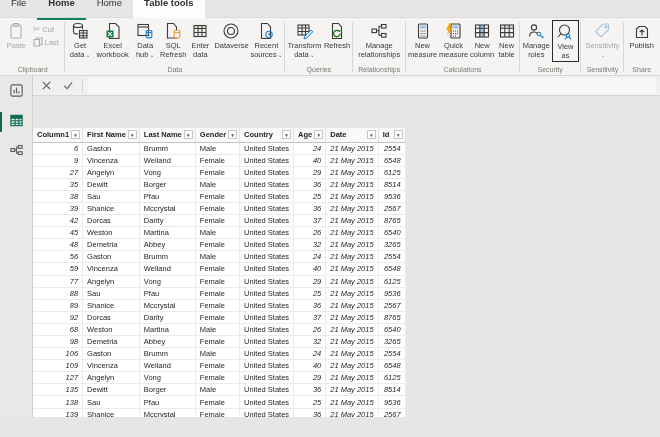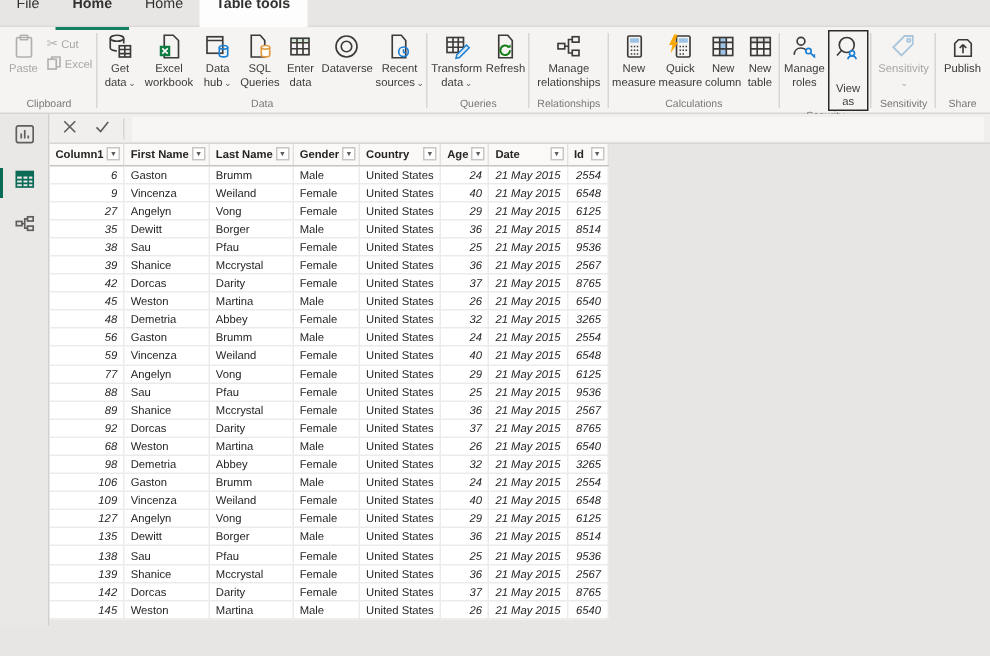--- a/index.html
+++ b/index.html
@@ -21,21 +21,21 @@
   .rbuttons { flex:1; display:flex; align-items:flex-start; padding-top:2px; }
   .rglabel { font-size:7px; color:#7a7874; text-align:center; padding:0 2px 2px 2px;
     white-space:nowrap; }
   .rsep { width:1px; background:#d8d6d4; margin:4px 1px 3px 1px; }
   .rbtn { display:flex; flex-direction:column; align-items:center; text-align:center;
     font-size:7.5px; line-height:1.15; color:#3b3a39; padding:1px 1px; cursor:default; }
   .rbtn svg { display:block; margin-bottom:1px; }
   .rtext { width:100%; }
   .chev { font-size:6px; color:#605e5c; margin-left:1px; }
   .disabled, .disabled .rtext, .disabled .chev { color:#a8a6a4; }
-  .focused { border:1.5px solid #2b2a29;gap:12px; }
+  .focused { border:1.5px solid #2b2a29; }
   .smallstack { display:flex; flex-direction:column; justify-content:flex-start;
     padding-top:3px; }
   .sbtn { display:flex; align-items:center; font-size:7.5px; color:#a8a6a4;
     height:13px; padding:0 2px; }
   .sbtn .sicon { margin-right:2px; font-size:9px; color:#b5b3b1; line-height:1; }
 
   
   .mainrow { display:flex; height:341px; }
   .sidebar { width:33px; background:#e9e8e6; border-right:1px solid #d2d0ce;
     display:flex; flex-direction:column; align-items:center; padding-top:4px; }
@@ -45,21 +45,21 @@
     bottom:2px; width:2px; background:#0c6b57; }
   .rightcol { flex:1; display:flex; flex-direction:column; min-width:0; }
   .fbar { height:20px; background:#f0efed; border-bottom:1px solid #d8d6d4;
     display:flex; align-items:center; }
   .fbtn { width:18px; height:16px; display:flex; align-items:center;
     justify-content:center; margin-left:4px; }
   .fdivider { width:1px; height:14px; background:#d8d6d4; margin:0 5px; }
   .finput { flex:1; height:16px; background:#f7f6f4; margin-right:4px; }
 
   
-  .canvas { flex:1; background:#e7e6e4; overflow:hidden; }
+  .canvas { flex:1; background:#e7e6e4; overflow:hidden;margin-top:32px; }
   table.grid { border-collapse:collapse; background:#ffffff; table-layout:fixed;
     border-right:1px solid #d8d6d4; border-bottom:1px solid #d8d6d4; }
   table.grid th { height:14px; background:#faf9f7; border-bottom:1px solid #c6c4c2;
     border-right:1px solid #e3e1df; font-size:7.5px; font-weight:bold;
     text-align:left; padding:0 2px 0 4px; white-space:nowrap; overflow:hidden; }
   table.grid th .hwrap { display:flex; align-items:center; justify-content:space-between; }
   .filter { display:inline-flex; width:9px; height:9px; border:1px solid #c8c6c4;
     background:#fff; font-size:5px; color:#605e5c; align-items:center;
     justify-content:center; flex:0 0 auto; margin-left:2px; }
   table.grid td { height:12.1px; font-size:7.5px; line-height:11px; padding:0 4px;
@@ -103,21 +103,21 @@
           <span class="sicon">✂</span>
           <span>Cut</span>
         </div>
         <div class="sbtn">
           <span class="sicon">
             <svg width="10" height="10" viewBox="0 0 10 10">
                 <rect class="dis" x="1" y="2.5" width="5.5" height="6.5"></rect>
                 <path class="dis" d="M3.5 2.5V1h5.5v6.5H6.5"></path>
               </svg>
           </span>
-          <span>Excel</span>
+          <span>Last</span>
         </div>
       </div>
     </div>
     <div class="rglabel">Clipboard</div>
   </div>
   <div class="rsep"></div>
 
   <div class="rgroup">
     <div class="rbuttons">
       <div class="rbtn" style="width:30px">
@@ -154,21 +154,21 @@
         <div class="rtext"><span>Data hub</span><span class="chev">⌄</span></div>
       </div>
       <div class="rbtn" style="width:29px">
         <span>
           <svg width="20" height="20" viewBox="0 0 20 20">
               <path class="dk" d="M4.5 2.5h6L13.5 6v11H4.5z"></path>
               <path d="M11.2 10.5v5.2c0 .7 1.3 1.2 2.8 1.2s2.8-.5 2.8-1.2v-5.2" stroke="#e09a3e" fill="#fff" stroke-width="1.1"></path>
               <ellipse cx="14" cy="10.5" rx="2.8" ry="1.2" stroke="#e09a3e" fill="#fff" stroke-width="1.1"></ellipse>
             </svg>
         </span>
-        <div class="rtext"><span>SQL Queries</span></div>
+        <div class="rtext"><span>SQL Refresh</span></div>
       </div>
       <div class="rbtn" style="width:28px">
         <span>
           <svg width="20" height="20" viewBox="0 0 20 20">
               <rect x="4" y="4.5" width="12" height="3" fill="#d5e8d5"></rect>
               <rect class="dk" x="4" y="4.5" width="12" height="11"></rect>
               <path class="dk" d="M4 7.5h12M4 11.5h12M8 4.5v11M12 4.5v11"></path>
             </svg>
         </span>
         <div class="rtext"><span>Enter data</span></div>

